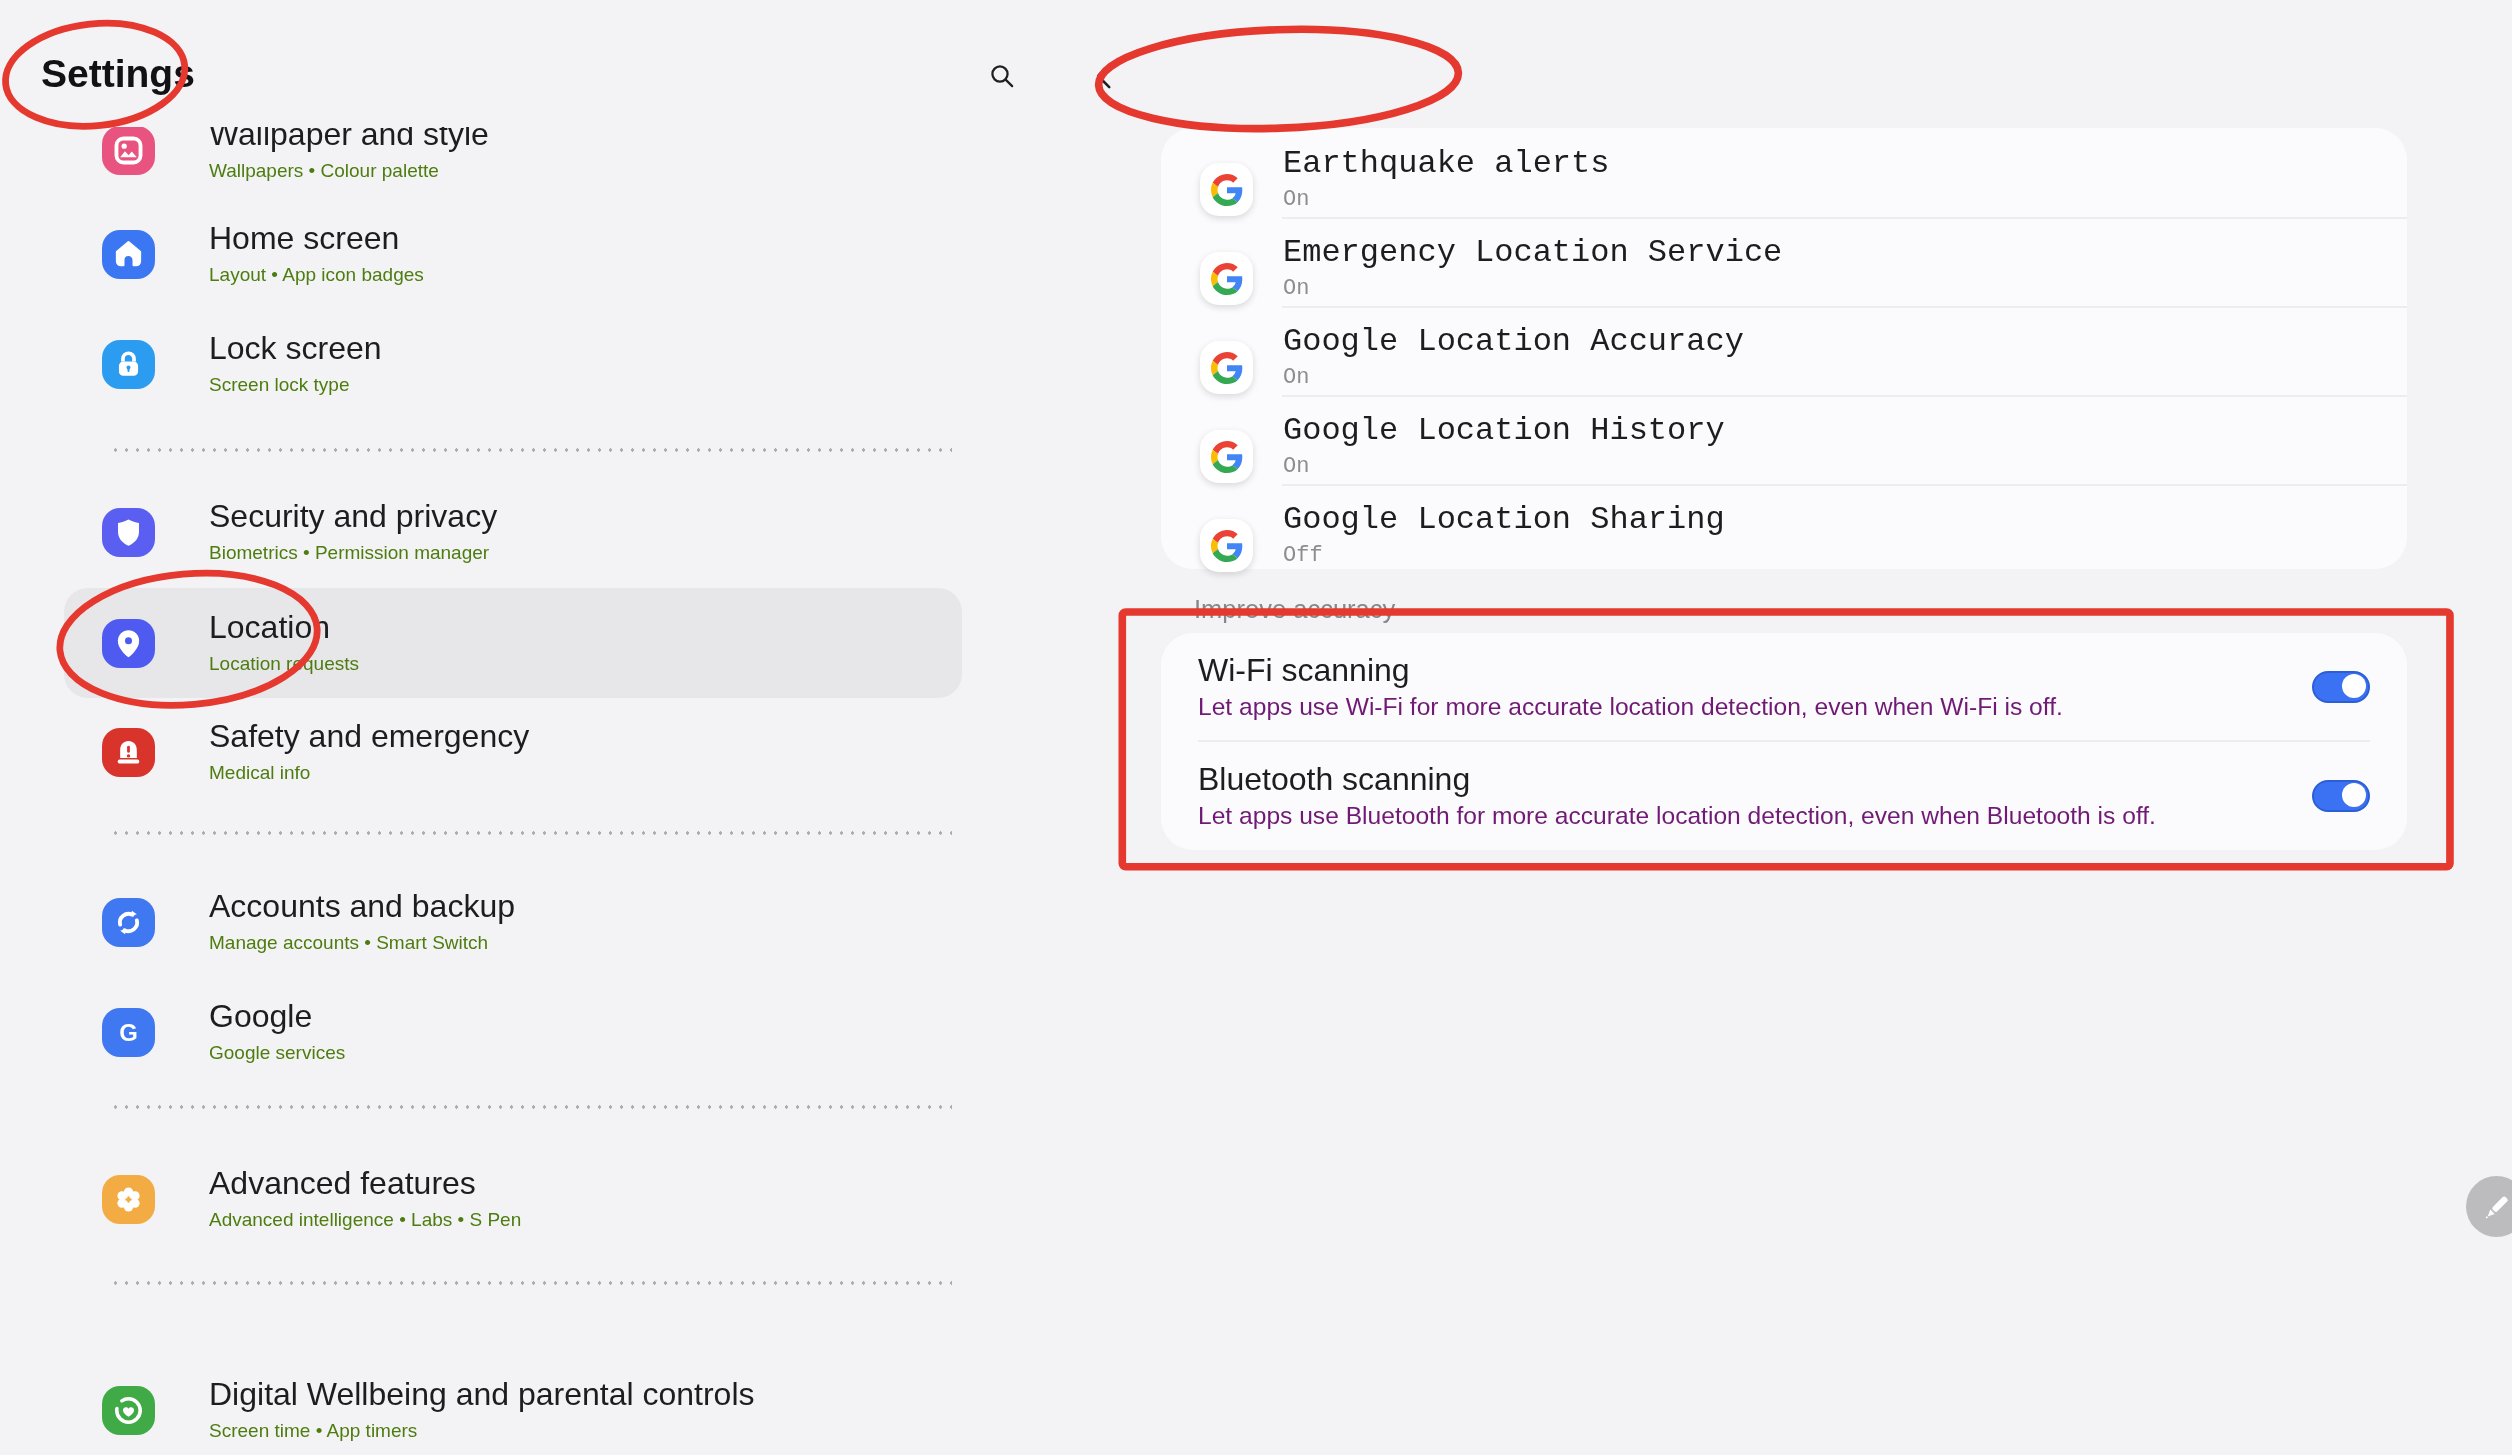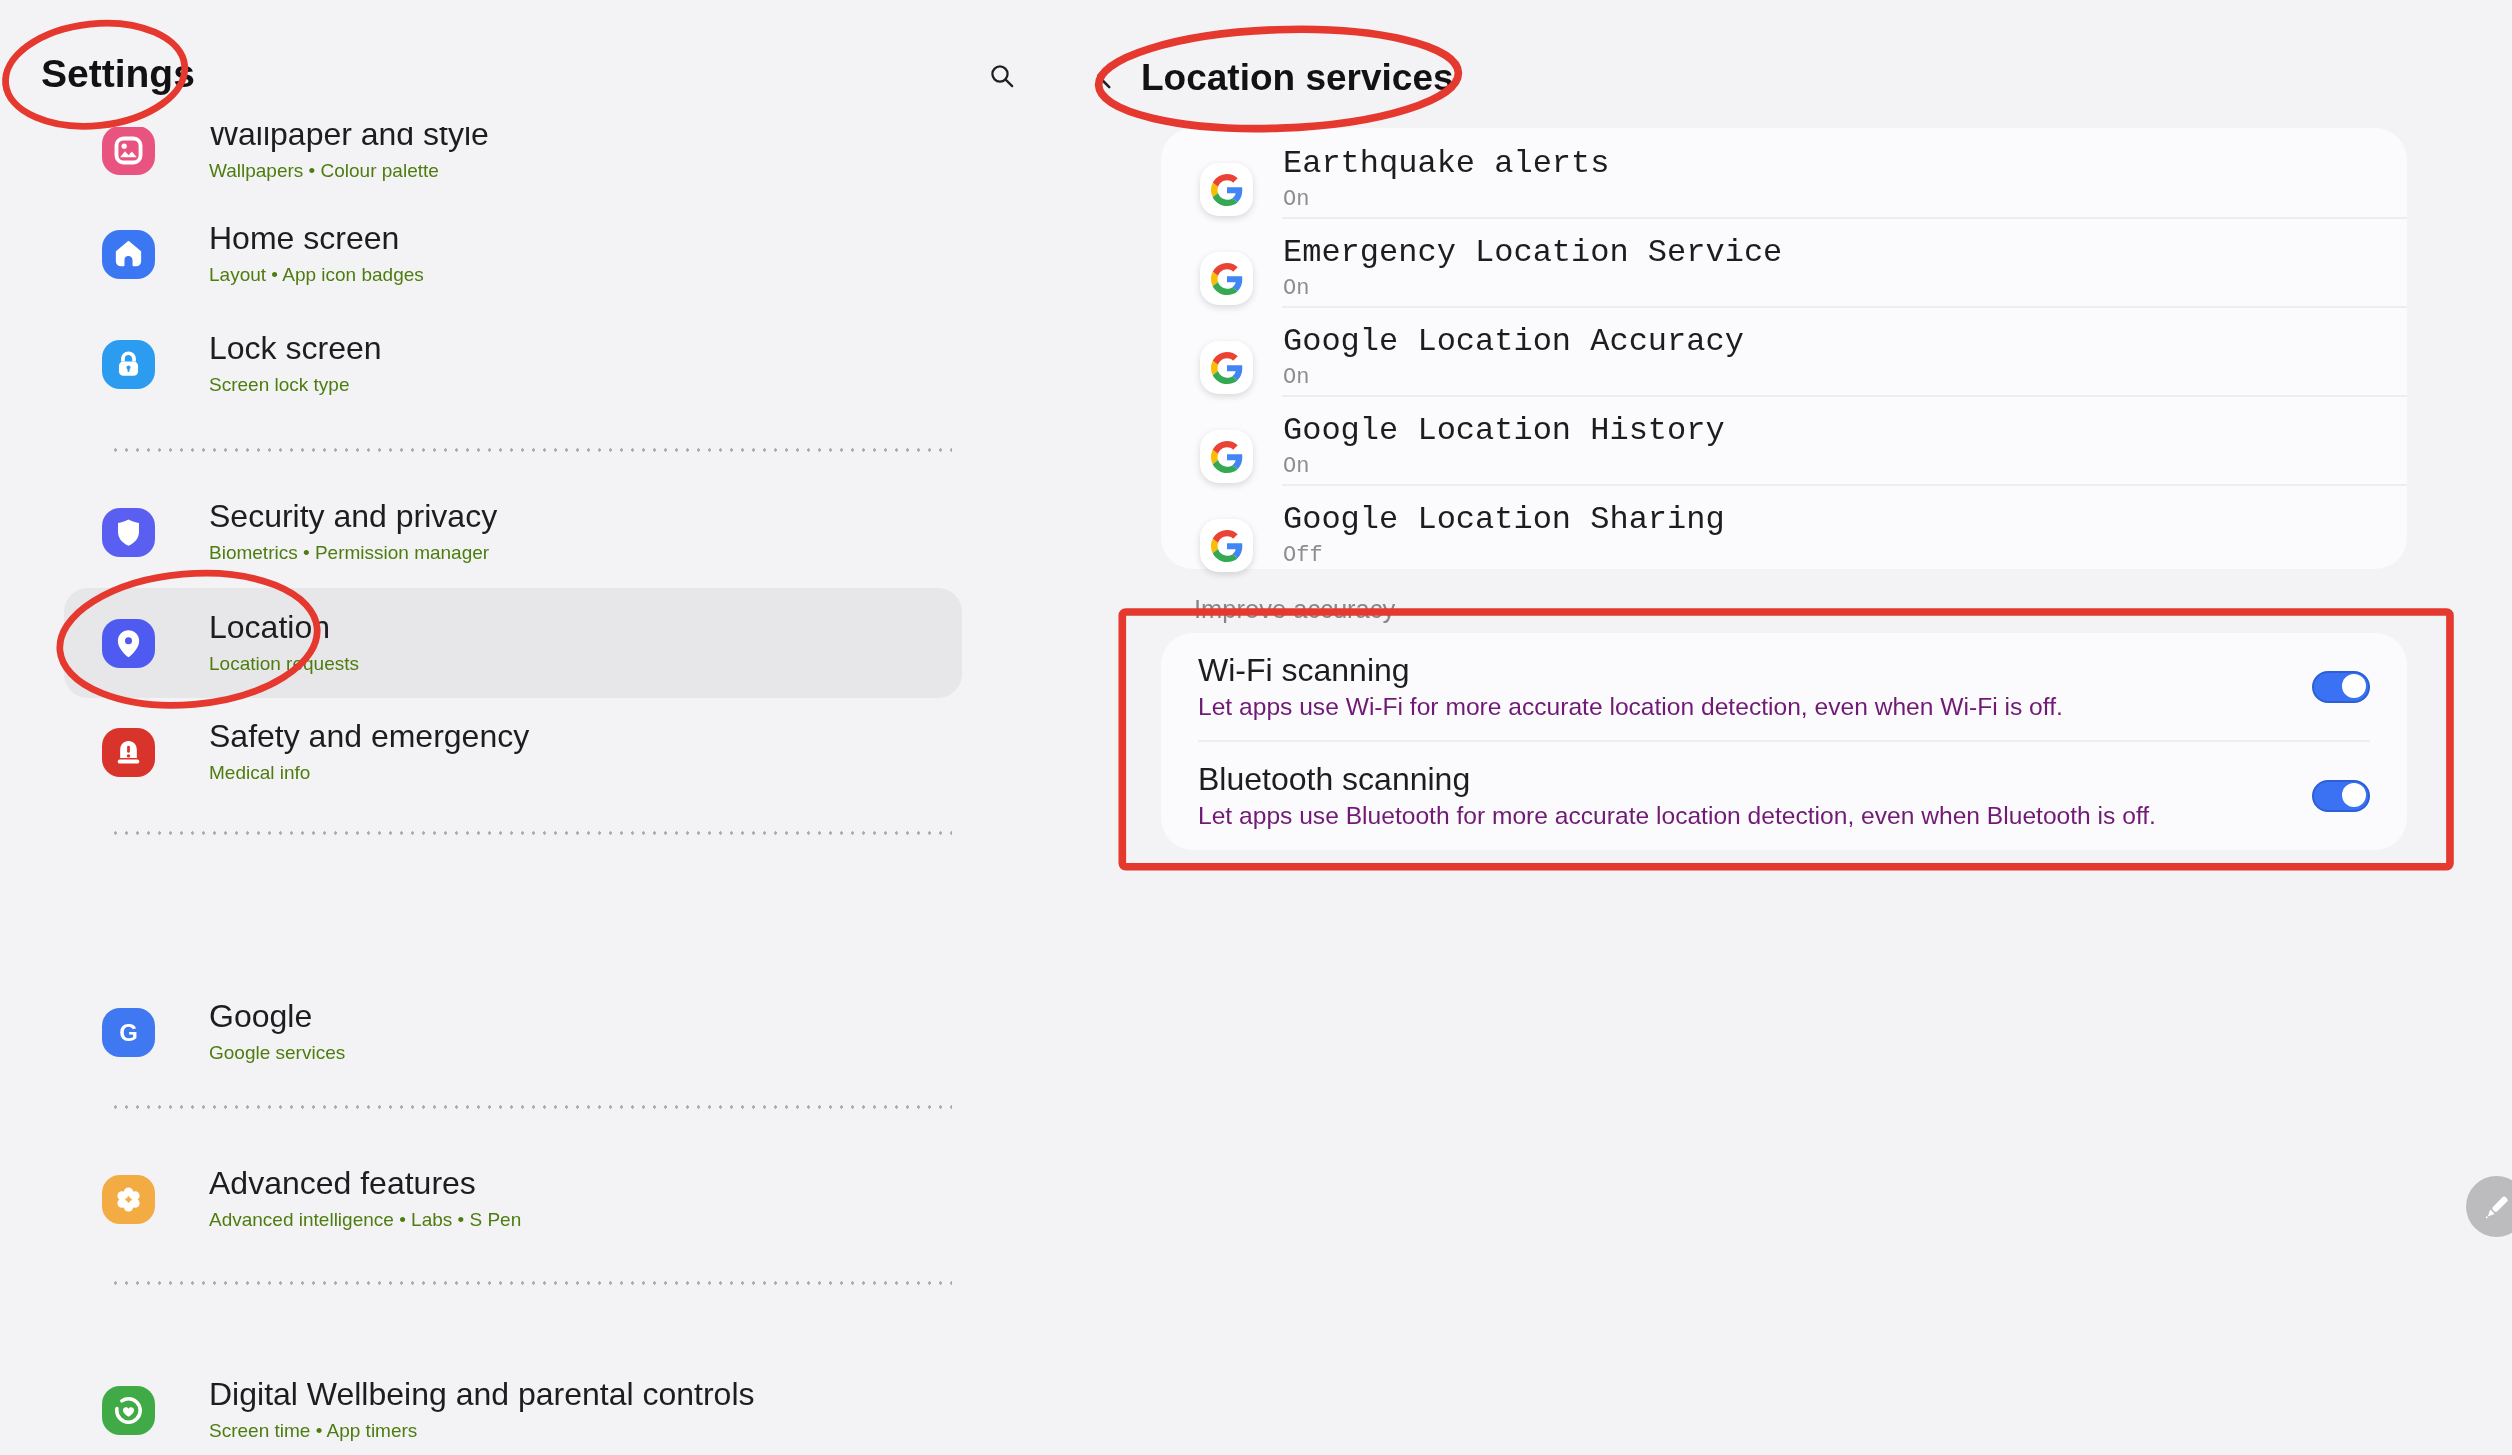--- a/index.html
+++ b/index.html
@@ -69,21 +69,20 @@
       <line x1="26" y1="26" x2="33.5" y2="33.5" stroke="#1f1f22" stroke-width="2.7" stroke-linecap="round"></line>
     </svg>
   </div>
 
   <div class="hicon" style="left:1088px; top:59px; width:34px; height:34px;">
     <svg viewBox="0 0 40 40" width="34" height="34">
       <path d="M25 7 L12 20 L25 33" fill="none" stroke="#1f1f22" stroke-width="3" stroke-linecap="round" stroke-linejoin="round"></path>
     </svg>
   </div>
 
-  <div class="panel-title">Location services</div>
 
   <div id="left-list">
 
     <div class="lrow" style="top:-29px">
       <span class="sq ic-wallpaper">
         <svg viewBox="0 0 24 24">
             <rect x="4.2" y="4.2" width="15.6" height="15.6" rx="4.5" fill="none" stroke="#fff" stroke-width="2.5"></rect>
             <circle cx="9.2" cy="9.2" r="1.7" fill="#fff"></circle>
             <path d="M6.6 16.4l3.1-3.9 2.4 2.5 2-2.3 3.3 3.7z" fill="#fff"></path>
           </svg>
@@ -158,20 +157,36 @@
           </svg>
       </span>
       <span class="txt">
           <span class="t">Safety and emergency</span>
           <span class="s">Medical info</span>
         </span>
     </div>
 
     <div class="dotline" style="top:704px"></div>
 
+    <div class="lrow" style="top:743px">
+      <span class="sq ic-accounts">
+        <svg viewBox="0 0 24 24">
+            <g fill="none" stroke="#fff" stroke-width="2.5" stroke-linecap="round">
+              <path d="M6.6 13.4a5.6 5.6 0 0 1 8-6.4"></path>
+              <path d="M17.4 10.6a5.6 5.6 0 0 1-8 6.4"></path>
+            </g>
+            <path d="M14.2 4.3l3.2 2.4-3.9 1.3z" fill="#fff"></path>
+            <path d="M9.8 19.7l-3.2-2.4 3.9-1.3z" fill="#fff"></path>
+          </svg>
+      </span>
+      <span class="txt">
+          <span class="t">Accounts and backup</span>
+          <span class="s">Manage accounts • Smart Switch</span>
+        </span>
+    </div>
 
     <div class="lrow" style="top:853px">
       <span class="sq ic-google">
         <svg viewBox="0 0 24 24">
             <text x="12" y="17.3" text-anchor="middle" font-family="Liberation Sans, sans-serif" font-size="15.5" font-weight="700" fill="#fff">G</text>
           </svg>
       </span>
       <span class="txt">
           <span class="t">Google</span>
           <span class="s">Google services</span>

